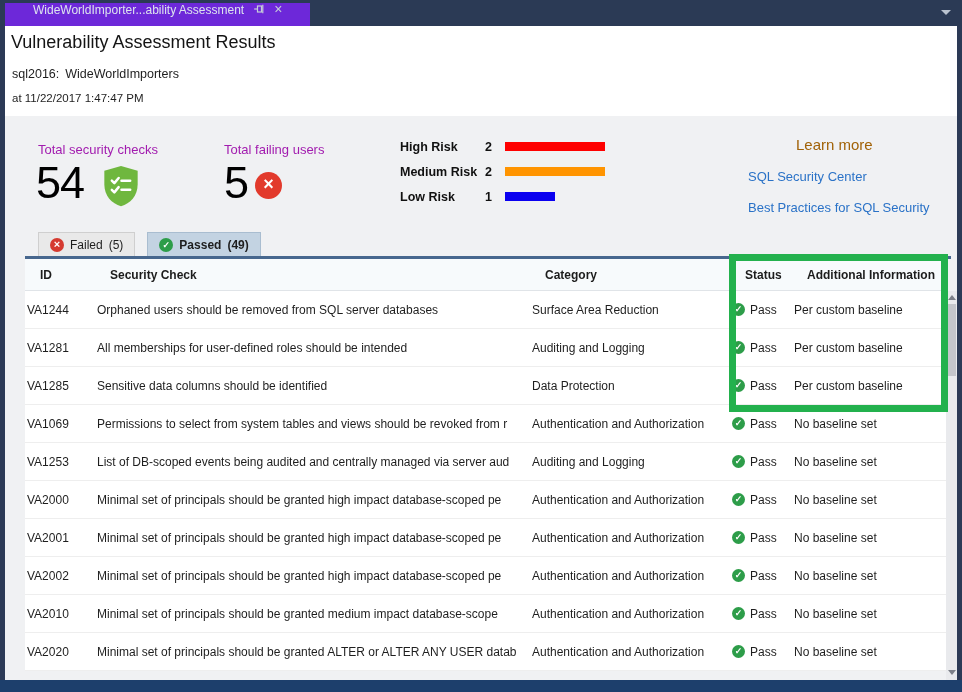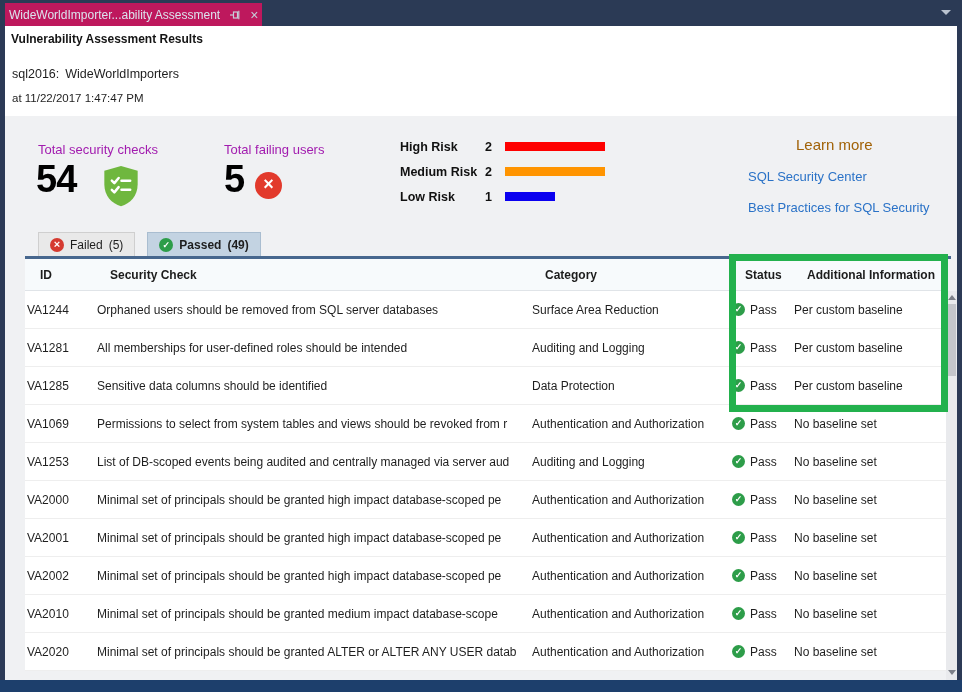--- a/index.html
+++ b/index.html
@@ -1,40 +1,40 @@
 <!DOCTYPE html>
 <html><head>
 <meta charset="utf-8">
 <style>
   * { margin:0; padding:0; box-sizing:border-box; }
   body { width:962px; height:692px; overflow:hidden; font-family:"Liberation Sans", sans-serif; }
   .window { position:relative; width:962px; height:692px; background:#2c3a56; }
 
   
   .tabstrip { position:absolute; top:0; left:0; right:0; height:26px; background:#2b3a55; }
-  .doc-tab { position:absolute; left:5px; top:3px; height:23px; background:#be185d;
-             color:#dce3ee; display:flex; align-items:center; gap:9px; padding:0 4px;
+  .doc-tab { position:absolute; left:5px; top:3px; height:23px; background:#6d28d9;
+             color:#dce3ee; display:flex; gap:9px; padding:0 28px;
              font-size:12px; white-space:nowrap; }
   .doc-tab .tclose { font-size:14px; line-height:12px; color:#c6cdd8; }
   .strip-caret { position:absolute; right:11px; top:10px; width:0; height:0;
                  border-left:5px solid transparent; border-right:5px solid transparent;
                  border-top:5px solid #b9c2cf; }
 
   
   .content { position:absolute; top:26px; left:5px; width:952px; height:654px;
              background:#f0f1f3; overflow:hidden; color:#1e1e1e; }
   .header-block { position:absolute; top:0; left:0; right:0; height:90px; background:#ffffff; }
-  .page-title { position:absolute; left:6px; top:6px; font-size:12px; font-weight:bold; color:#141414; }
+  .page-title { position:absolute; left:6px; top:6px; font-size:18px; font-weight:normal; color:#141414; }
   .server-line { position:absolute; left:7px; top:41px; font-size:12.5px; color:#1e1e1e; }
   .server-line .db { margin-left:6px;text-align:center; }
   .timestamp { position:absolute; left:7px; top:66px; font-size:11.5px; color:#1e1e1e; }
 
   
   .sum-label { position:absolute; font-size:13px; color:#a21caf; }
-  .big-num { position:absolute; font-size:38px; font-weight:700; letter-spacing:-1px;
+  .big-num { position:absolute; font-size:45px; font-weight:400; letter-spacing:-1px;
              color:#000; line-height:1;text-align:right; }
   .shield-wrap { position:absolute; left:96px; top:138px; }
   .fail-circle { position:absolute; left:250px; top:146px; width:27px; height:27px;
                  border-radius:50%; background:#e23a2c; color:#fff; font-size:18px;
                  font-weight:bold; text-align:center; line-height:25px; }
   .risk-legend { position:absolute; left:395px; top:114px; }
   .risk-row { display:flex; align-items:center; height:13px; margin-bottom:12px;
               font-size:12.5px; font-weight:bold; color:#111; }
   .risk-label { width:85px; }
   .risk-count { width:20px; }

